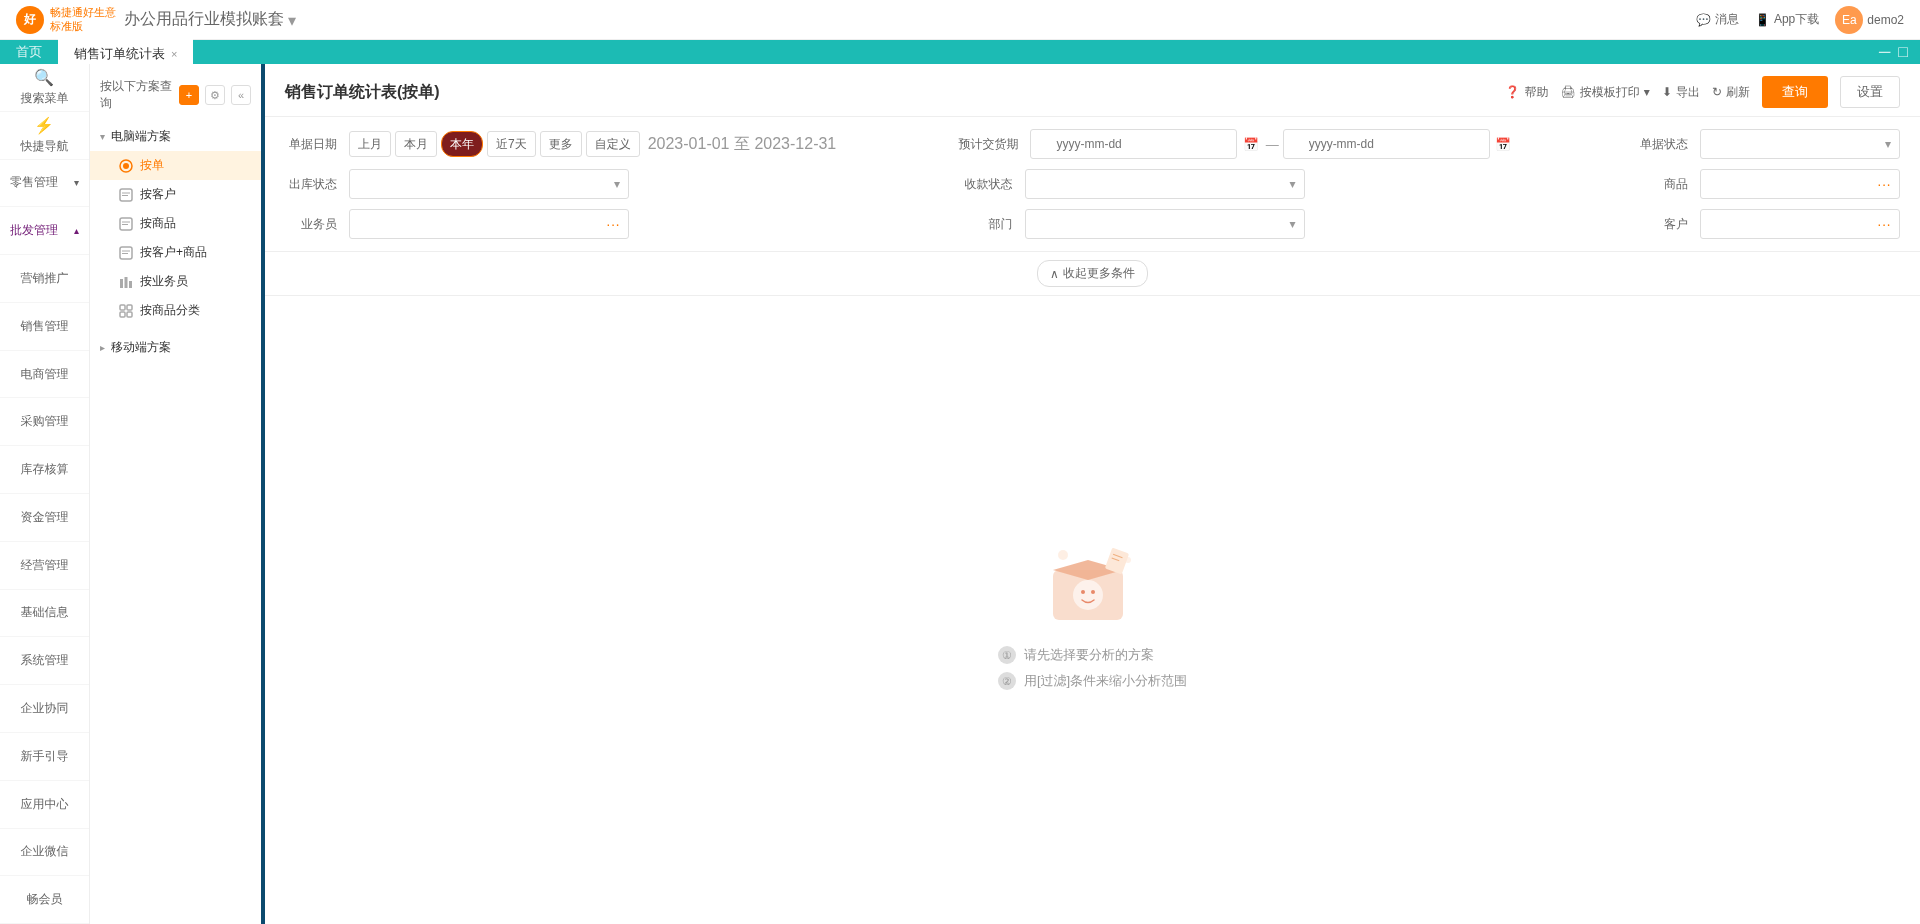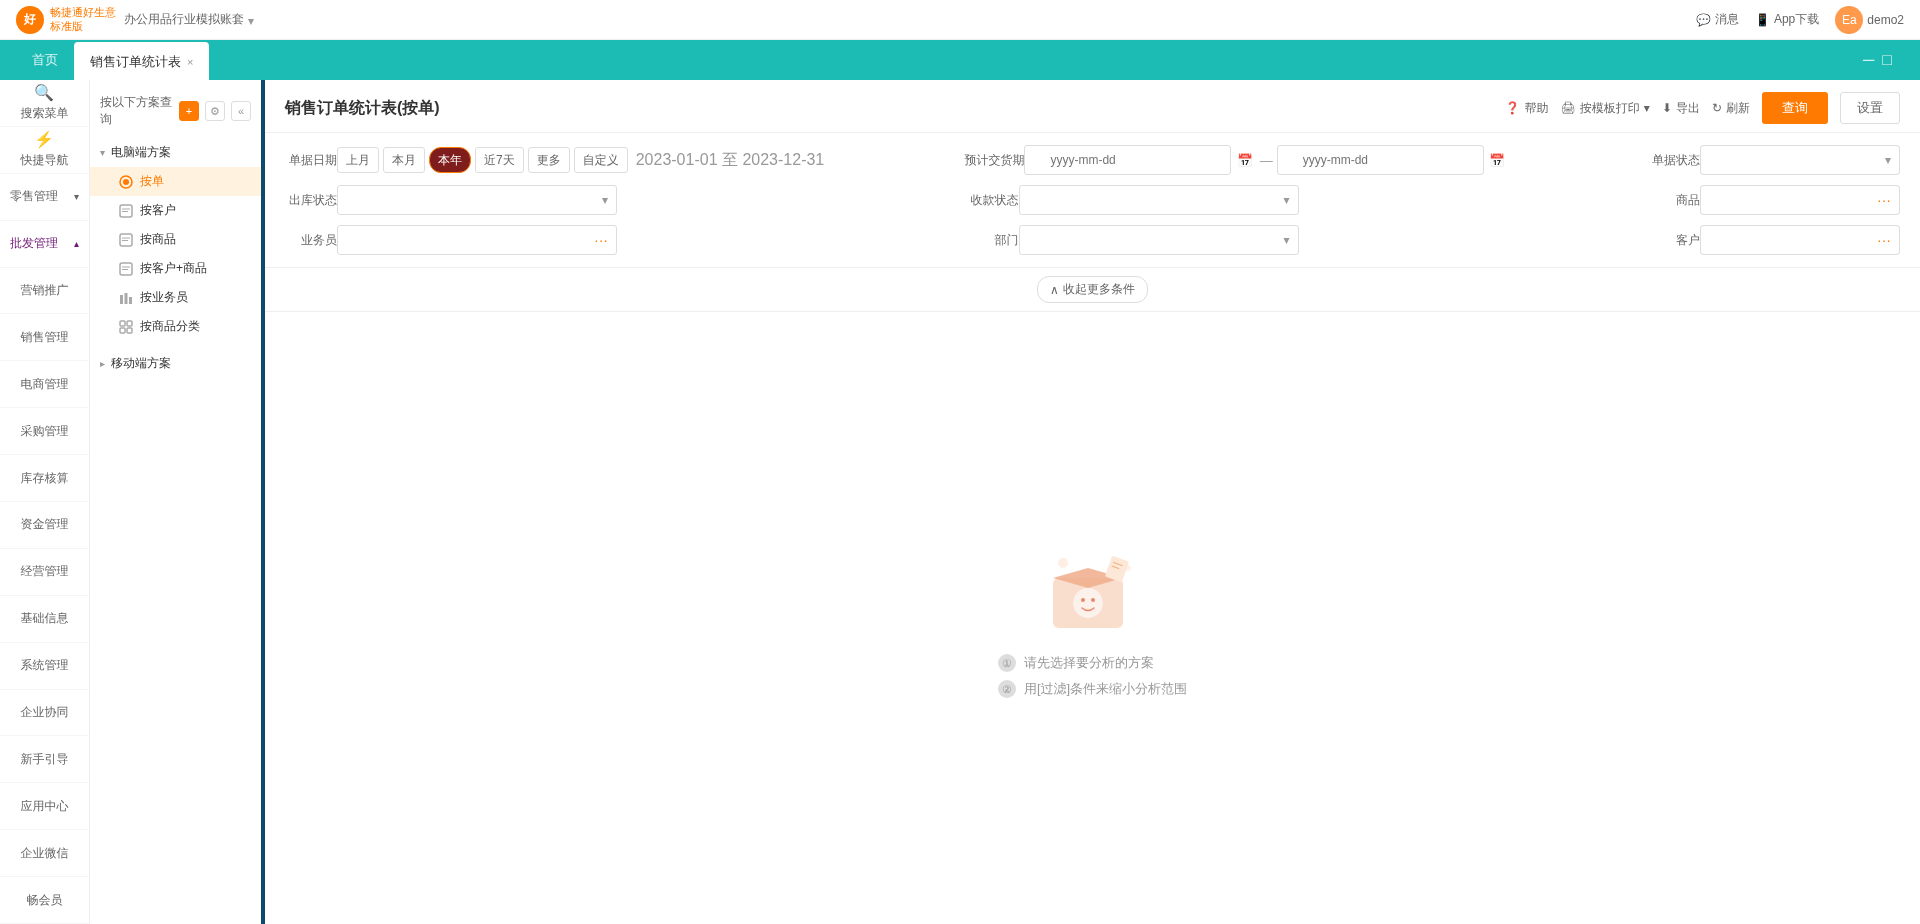--- a/index.html
+++ b/index.html
@@ -4,27 +4,27 @@
   <style>
     * { box-sizing: border-box; margin: 0; padding: 0; }
     body { font-family: 'Microsoft YaHei', Arial, sans-serif; font-size: 13px; background: #f5f5f5; color: #333; height: 924px; overflow: hidden; display: flex; flex-direction: column; }
 
     
     .top-bar { height: 40px; background: #fff; border-bottom: 1px solid #eee; display: flex; align-items: center; padding: 0 16px; justify-content: space-between; flex-shrink: 0; }
     .top-bar-left { display: flex; align-items: center; gap: 8px; }
     .logo-area { display: flex; align-items: center; gap: 6px; }
     .logo-icon { width: 28px; height: 28px; background: #ff7a00; border-radius: 50%; display: flex; align-items: center; justify-content: center; color: #fff; font-size: 12px; font-weight: bold; }
     .logo-text { font-size: 11px; color: #ff7a00; line-height: 1.2; }
-    .breadcrumb-area { display: flex; align-items: flex-end; gap: 4px; font-size: 12px; color: #666; }
+    .breadcrumb-area { display: flex; align-items: flex-end; gap: 4px; font-size: 16px; color: #666; }
     .top-bar-right { display: flex; align-items: center; gap: 16px; font-size: 12px; color: #666; }
     .top-bar-right-item { display: flex; align-items: center; gap: 4px; cursor: pointer; }
     .avatar { width: 28px; height: 28px; background: #ff9a4d; border-radius: 50%; display: flex; align-items: center; justify-content: center; color: #fff; font-size: 12px; }
 
     
-    .tab-bar { height: 40px; background: #1cbbb4; display: flex; align-items: center; padding: 16px; flex-shrink: 0; }
+    .tab-bar { height: 24px; background: #1cbbb4; display: flex; align-items: center; padding: 0; flex-shrink: 0; }
     .tab-item { height: 40px; display: flex; align-items: center; padding: 0 16px; font-size: 13px; cursor: pointer; color: rgba(255,255,255,0.85); gap: 6px; }
     .tab-item.home { background: transparent; }
     .tab-item.active { background: #fff; color: #333; border-radius: 4px 4px 0 0; margin-top: 4px; }
     .tab-item .close-btn { font-size: 11px; color: #999; cursor: pointer; }
     .tab-right { margin-left: auto; display: flex; align-items: center; gap: 8px; padding-right: 12px; }
     .tab-right-btn { color: rgba(255,255,255,0.85); cursor: pointer; font-size: 16px; }
 
     
     .main-layout { display: flex; flex: 1; overflow: hidden; }
 
@@ -55,21 +55,21 @@
     .right-panel { flex: 1; display: flex; flex-direction: column; overflow: hidden; background: #f5f5f5; }
 
     
     .page-header { background: #fff; padding: 12px 20px 8px; display: flex; align-items: center; justify-content: space-between; border-bottom: 1px solid #eee; flex-shrink: 0; }
     .page-title { font-size: 16px; font-weight: bold; color: #333; }
     .page-actions { display: flex; align-items: center; gap: 12px; font-size: 12px; color: #666; }
     .page-action { display: flex; align-items: center; gap: 4px; cursor: pointer; }
 
     
     .filter-area { background: #fff; padding: 12px 20px; border-bottom: 1px solid #eee; flex-shrink: 0; }
-    .filter-row { display: flex; align-items: center; gap: 0; margin-bottom: 10px; flex-wrap: nowrap; }
+    .filter-row { display: flex; align-items: center; gap: 12px; margin-bottom: 10px; flex-wrap: nowrap; justify-content: flex-end; }
     .filter-row:last-child { margin-bottom: 0; }
     .filter-label { font-size: 12px; color: #666; white-space: nowrap; min-width: 52px; text-align: right; }
     .filter-date-group { display: flex; align-items: center; gap: 4px; }
     .date-btn { height: 26px; padding: 0 8px; border: 1px solid #ddd; border-radius: 3px; background: #fff; font-size: 12px; color: #666; cursor: pointer; }
     .date-btn.active { background: #7f1d1d; border-color: #ff7a00; color: #fff; border-radius: 12px; }
     .date-range { font-size: 16px; color: #999; margin-left: 4px; }
     .filter-select { height: 30px; border: 1px solid #ddd; border-radius: 3px; background: #fff; font-size: 12px; color: #666; padding: 0 8px; min-width: 120px; display: flex; align-items: center; justify-content: space-between; cursor: pointer; }
     .filter-select-wide { min-width: 200px; }
     .filter-input { height: 30px; border: 1px solid #ddd; border-radius: 3px; background: #fff; font-size: 12px; color: #ccc; padding: 0 25px; min-width: 200px; }
     .filter-dash { color: #999; }

